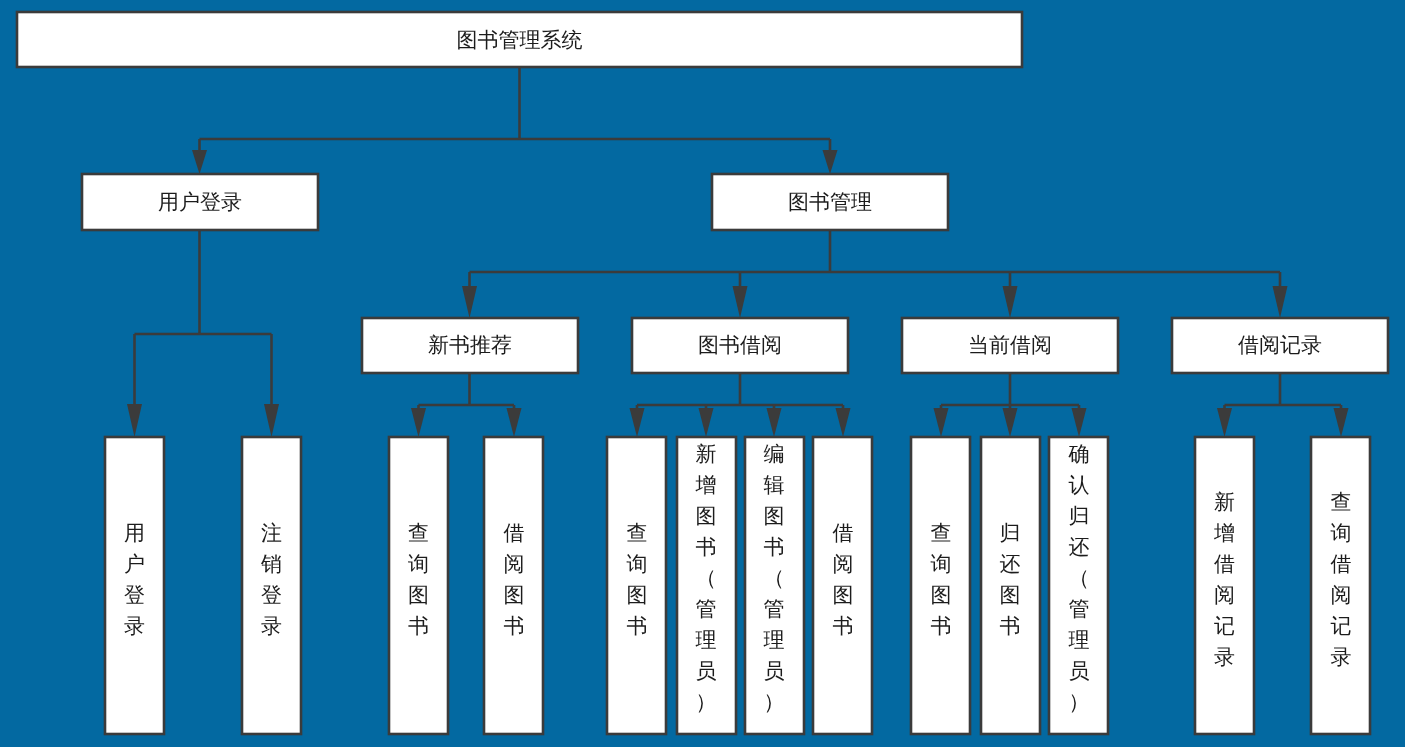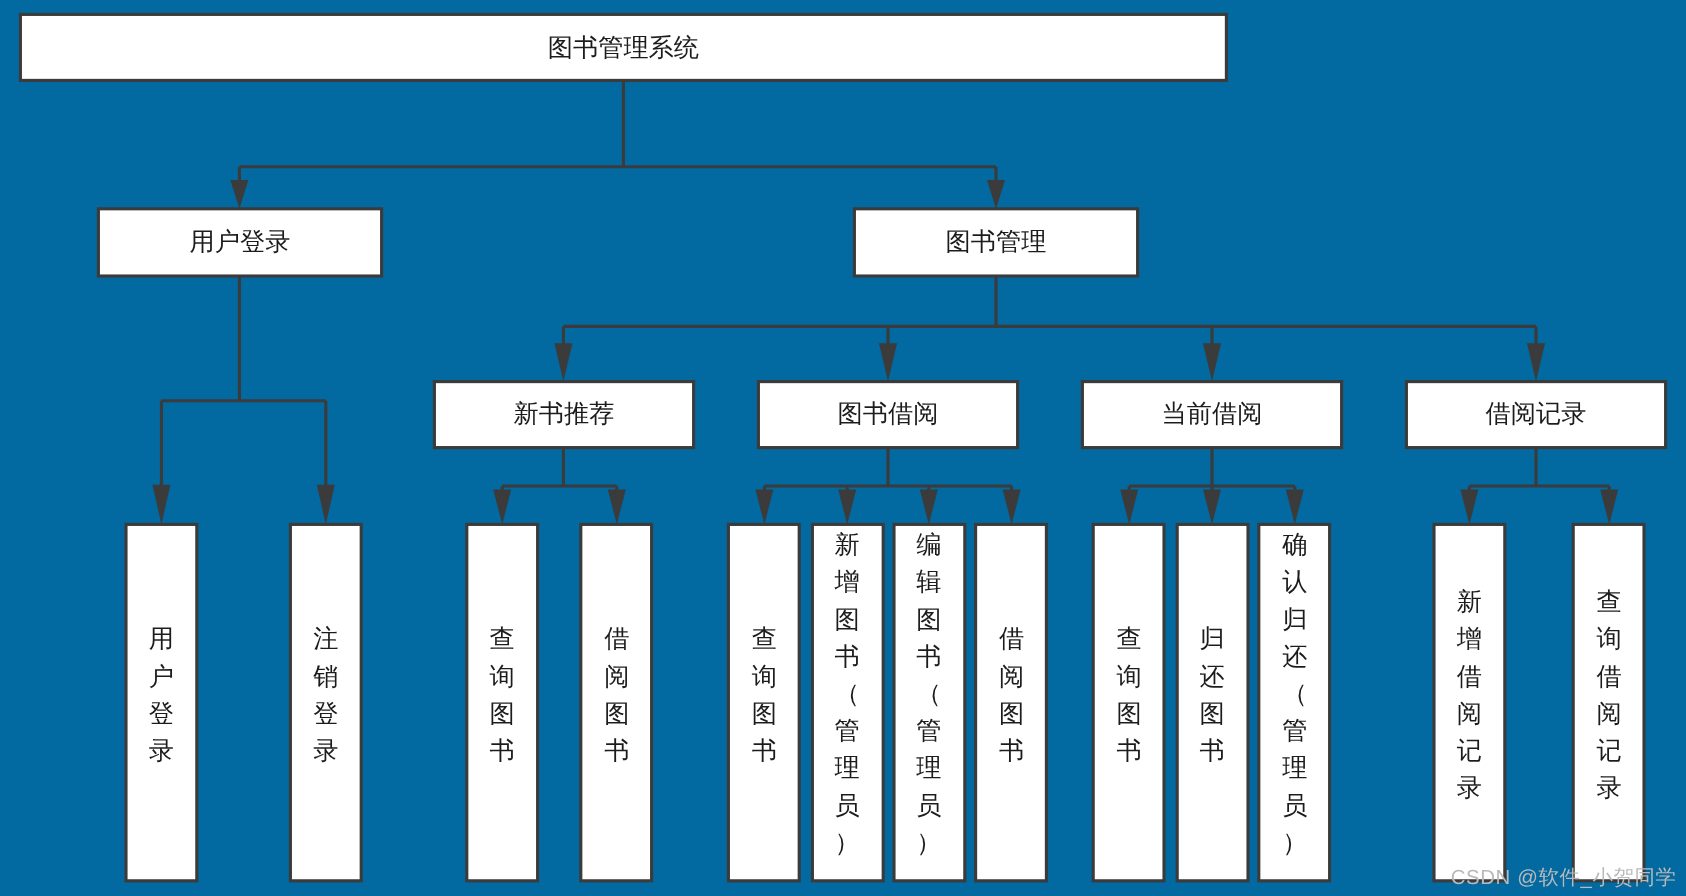--- a/index.html
+++ b/index.html
@@ -226,15 +226,14 @@
       <rect class="node-box" x="1195" y="437" width="59" height="297"></rect>
       <text class="node-label-v" x="1224.5" y="586"><tspan x="1224.5" y="508.5">新</tspan><tspan x="1224.5" y="539.5">增</tspan><tspan x="1224.5" y="570.5">借</tspan><tspan x="1224.5" y="601.5">阅</tspan><tspan x="1224.5" y="632.5">记</tspan><tspan x="1224.5" y="663.5">录</tspan></text>
     </g>
     <g>
       <rect class="node-box" x="1311" y="437" width="59" height="297"></rect>
       <text class="node-label-v" x="1341" y="586"><tspan x="1341" y="508.5">查</tspan><tspan x="1341" y="539.5">询</tspan><tspan x="1341" y="570.5">借</tspan><tspan x="1341" y="601.5">阅</tspan><tspan x="1341" y="632.5">记</tspan><tspan x="1341" y="663.5">录</tspan></text>
     </g>
 
   </svg>
 
-  <div class="watermark-text">CSDN @软件_小贺同学</div>
 
 </div>
 
 </body></html>

